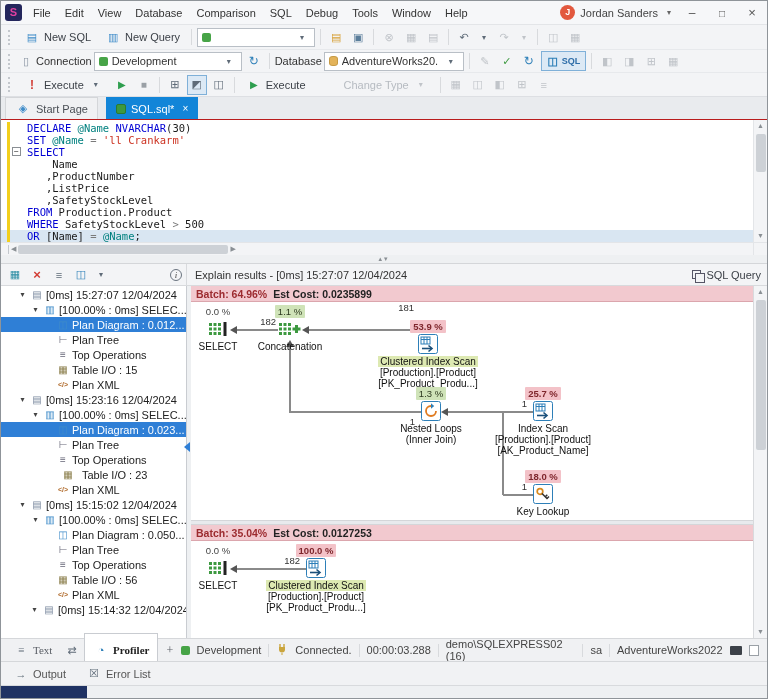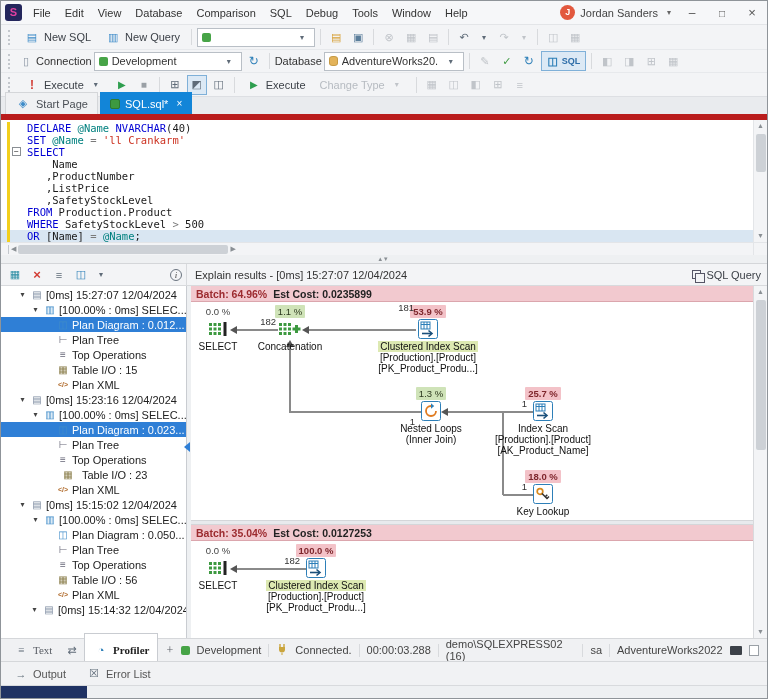--- a/index.html
+++ b/index.html
@@ -24,21 +24,21 @@
 .wbtn.close::before{content:"×";font-size:13px;}
 
 
 .tbar{display:flex;align-items:center;gap:2px;padding:0 4px;background:#f3f4f6;}
 .tb-a{height:25px;border-bottom:1px solid #e7e9ec;}
 .tb-b{height:23px;border-bottom:1px solid #e7e9ec;}
 .tb-c{height:24px;border-bottom:1px solid #dddfe3;}
 .grip{width:5px;height:15px;border-left:2px dotted #c3c7cc;margin:0 3px;}
 .sep{width:1px;height:16px;background:#d8dadd;margin:0 3px;}
 .tbtn{display:inline-flex;align-items:center;gap:4px;height:20px;padding:0 5px;border:1px solid transparent;background:transparent;color:#3c4148;font-size:11px;font-family:inherit;}
-.tbtn.dis{color:#b6bbc1;}
+.tbtn.dis{color:#b6bbc1;margin-left:24px;}
 .tbi,.tbi-btn{display:inline-flex;align-items:center;justify-content:center;width:16px;height:16px;font-size:11px;color:#5f6b78;}
 .tbi-btn{width:20px;height:20px;}
 .tbi-btn.dis,.tbi.dis{color:#c0c4c9;}
 .tbi-btn.on{background:#dce9f5;border:1px solid #7fb0d8;}
 .gi-caret::before{content:"▾";font-size:8px;}
 .gi-newsql::before{content:"▤";color:#3f8cc9;}
 .gi-newquery::before{content:"▥";color:#3f8cc9;}
 .gi-open::before{content:"▤";color:#d8a23a;}
 .gi-save::before{content:"▣";color:#5a7d9a;}
 .gi-cut::before{content:"⊗";}
@@ -69,23 +69,23 @@
 .gi-prof::before{content:"◔";color:#2d7fb8;}
 .gi-output::before{content:"→";}
 .gi-errlist::before{content:"☒";}
 .combo{display:inline-flex;align-items:center;background:#fff;border:1px solid #b9bfc6;height:19px;padding:0 4px;gap:4px;}
 .combo-txt{flex:1;white-space:nowrap;overflow:hidden;color:#333;}
 .sq.green{width:9px;height:9px;background:#47a447;border-radius:2px;display:inline-block;}
 .cyl{width:9px;height:10px;background:#e3b35a;border-radius:4px/3px;border:1px solid #c69a44;display:inline-block;}
 .sqlbtn{display:inline-flex;align-items:center;gap:3px;border:1px solid #7fb0d8;background:#dce9f5;color:#2d6da8;font-weight:bold;font-size:9px;height:20px;padding:0 5px;}
 
 
-.doctabs{height:23px;display:flex;align-items:flex-end;background:#e9ebee;border-bottom:6px solid #b91c1c;padding-left:4px;gap:2px;}
+.doctabs{height:23px;display:flex;align-items:flex-end;background:#e9ebee;border-bottom:1px solid #b91c1c;padding-left:4px;gap:2px;}
 .dtab{display:flex;align-items:center;gap:5px;height:22px;padding:0 9px;background:#f0f1f3;border:1px solid #d4d6d9;border-bottom:none;color:#4a4f55;}
-.dtab.active{background:#1285d8;color:#fff;border-color:#1285d8;}
+.dtab.active{background:#1285d8;color:#fff;border-color:#1285d8;margin-left:6px;}
 .dbicon{width:10px;height:10px;background:#3d9940;border-radius:2px;border:1px solid #2d7a30;display:inline-block;}
 .tclose{font-size:10px;color:#fff;margin-left:3px;}
 .tclose::before{content:"×";}
 
 
 .editor-wrap{height:135px;display:flex;flex-direction:column;background:#fff;}
 .editor-main{display:flex;flex:1;min-height:0;}
 .code-area{flex:1;padding-top:2px;overflow:hidden;font-family:"DejaVu Sans Mono","Liberation Mono",monospace;font-size:10.5px;}
 .code-line{position:relative;height:12px;line-height:12px;padding-left:26px;white-space:pre;}
 .code-line.hl{background:#d9e6f2;}
@@ -321,21 +321,21 @@
     <div class="dtab active">
         <span class="dbicon"></span>
         <span>SQL.sql*</span>
         <span class="tclose"></span>
       </div>
   </div>
 
   <div class="editor-wrap">
     <div class="editor-main">
       <div class="code-area">
-          <div class="code-line"><span class="chg"></span><span class="tk-kw">DECLARE </span><span class="tk-var">@Name </span><span class="tk-kw">NVARCHAR</span><span class="tk-pl">(40)</span></div>
+          <div class="code-line"><span class="chg"></span><span class="tk-kw">DECLARE </span><span class="tk-var">@Name </span><span class="tk-kw">NVARCHAR</span><span class="tk-pl">(30)</span></div>
           <div class="code-line"><span class="chg"></span><span class="tk-kw">SET </span><span class="tk-var">@Name </span><span class="tk-op">= </span><span class="tk-str">'ll Crankarm'</span></div>
           <div class="code-line"><span class="chg"></span><span class="fold"></span><span class="tk-kw">SELECT</span></div>
           <div class="code-line"><span class="chg"></span><span class="tk-pl">    Name</span></div>
           <div class="code-line"><span class="chg"></span><span class="tk-pl">   ,ProductNumber</span></div>
           <div class="code-line"><span class="chg"></span><span class="tk-pl">   ,ListPrice</span></div>
           <div class="code-line"><span class="chg"></span><span class="tk-pl">   ,SafetyStockLevel</span></div>
           <div class="code-line"><span class="chg"></span><span class="tk-kw">FROM </span><span class="tk-pl">Production.Product</span></div>
           <div class="code-line"><span class="chg"></span><span class="tk-kw">WHERE </span><span class="tk-pl">SafetyStockLevel </span><span class="tk-op">&gt; </span><span class="tk-pl">500</span></div>
           <div class="code-line hl"><span class="chg"></span><span class="tk-kw">OR </span><span class="tk-pl">[Name] </span><span class="tk-op">= </span><span class="tk-var">@Name</span><span class="tk-pl">;</span></div>
         </div>
@@ -550,21 +550,21 @@
                   <rect x="13.5" y="8.5" width="8" height="3"></rect>
                   <rect x="16" y="6" width="3" height="8"></rect>
                 </g>
               </svg>
             </div>
             <div class="pname">
               <div class="pline">Concatenation</div>
             </div>
           </div>
           <div class="rowslbl" style="left: 53px; top: 14px; width: 32px;">182</div>
-          <div class="pnode" style="left: 177px; top: 3px;">
+          <div class="pnode" style="left: 177px; top: 18px;">
             <div class="brow"><span class="pbadge b-high">53.9 %</span></div>
             <div class="picon">
               <svg width="20" height="20" viewBox="0 0 20 20">
                 <rect x="0.5" y="0.5" width="19" height="19" rx="2" fill="#fff" stroke="#2d7fb8"></rect>
                 <g stroke="#2d7fb8" stroke-width="1" fill="none">
                   <rect x="3" y="3" width="9" height="7"></rect>
                   <line x1="3" y1="5.5" x2="12" y2="5.5"></line>
                   <line x1="6" y1="3" x2="6" y2="10"></line>
                   <line x1="9" y1="3" x2="9" y2="10"></line>
                 </g>

